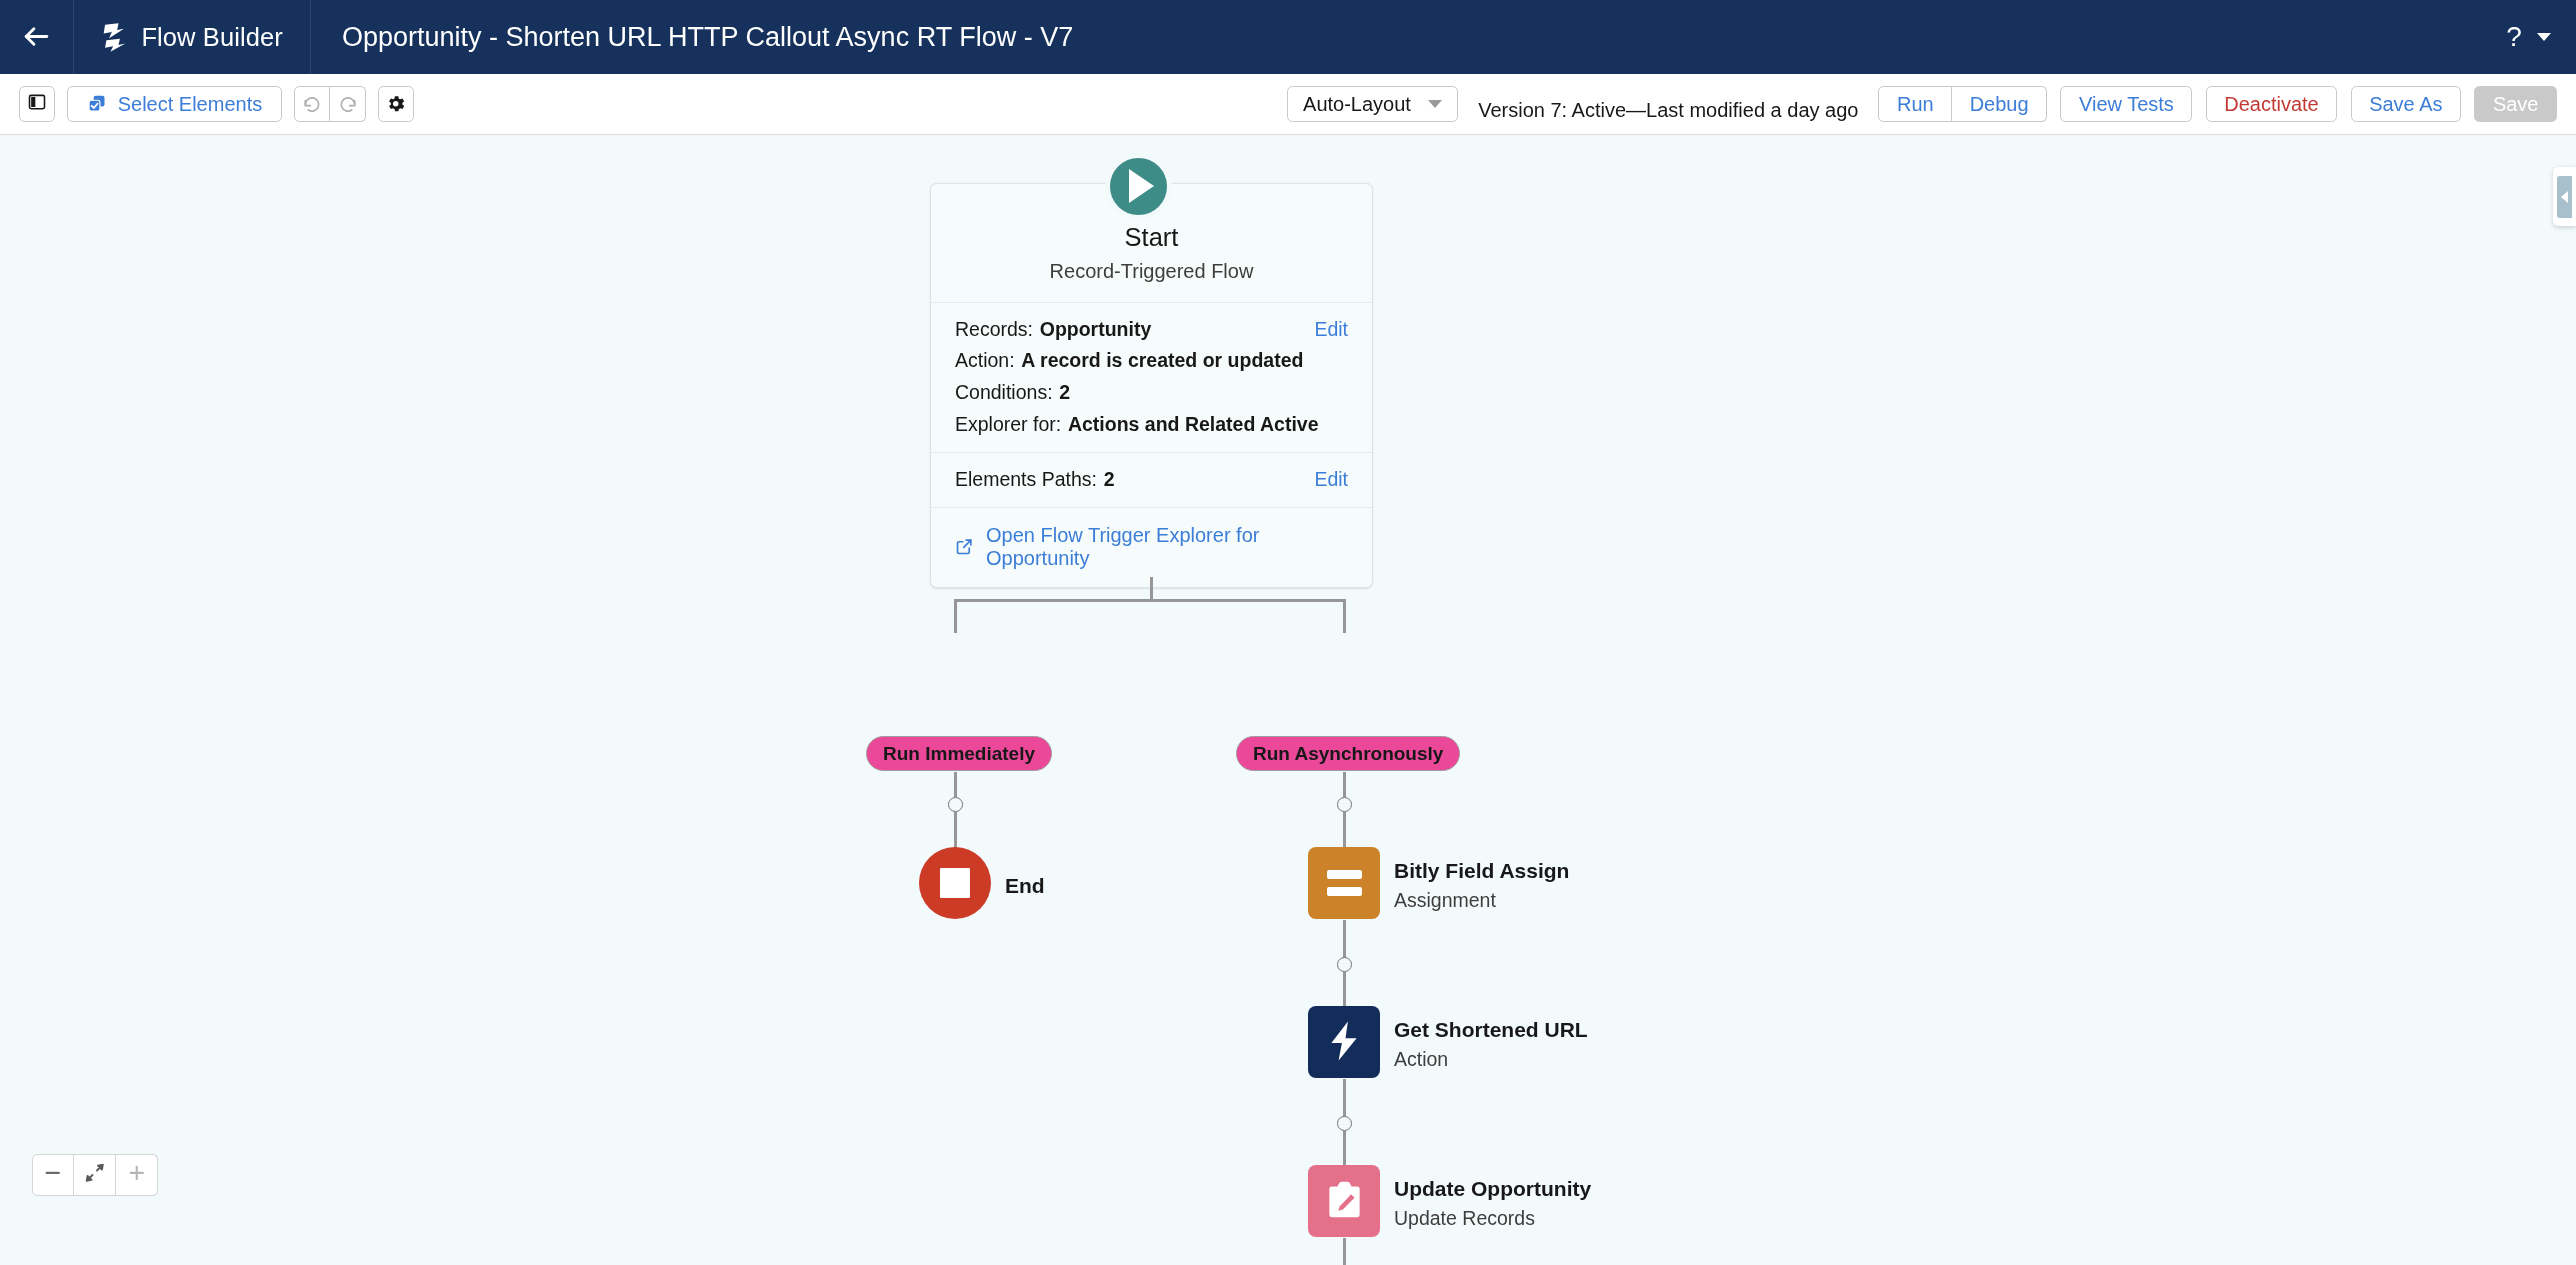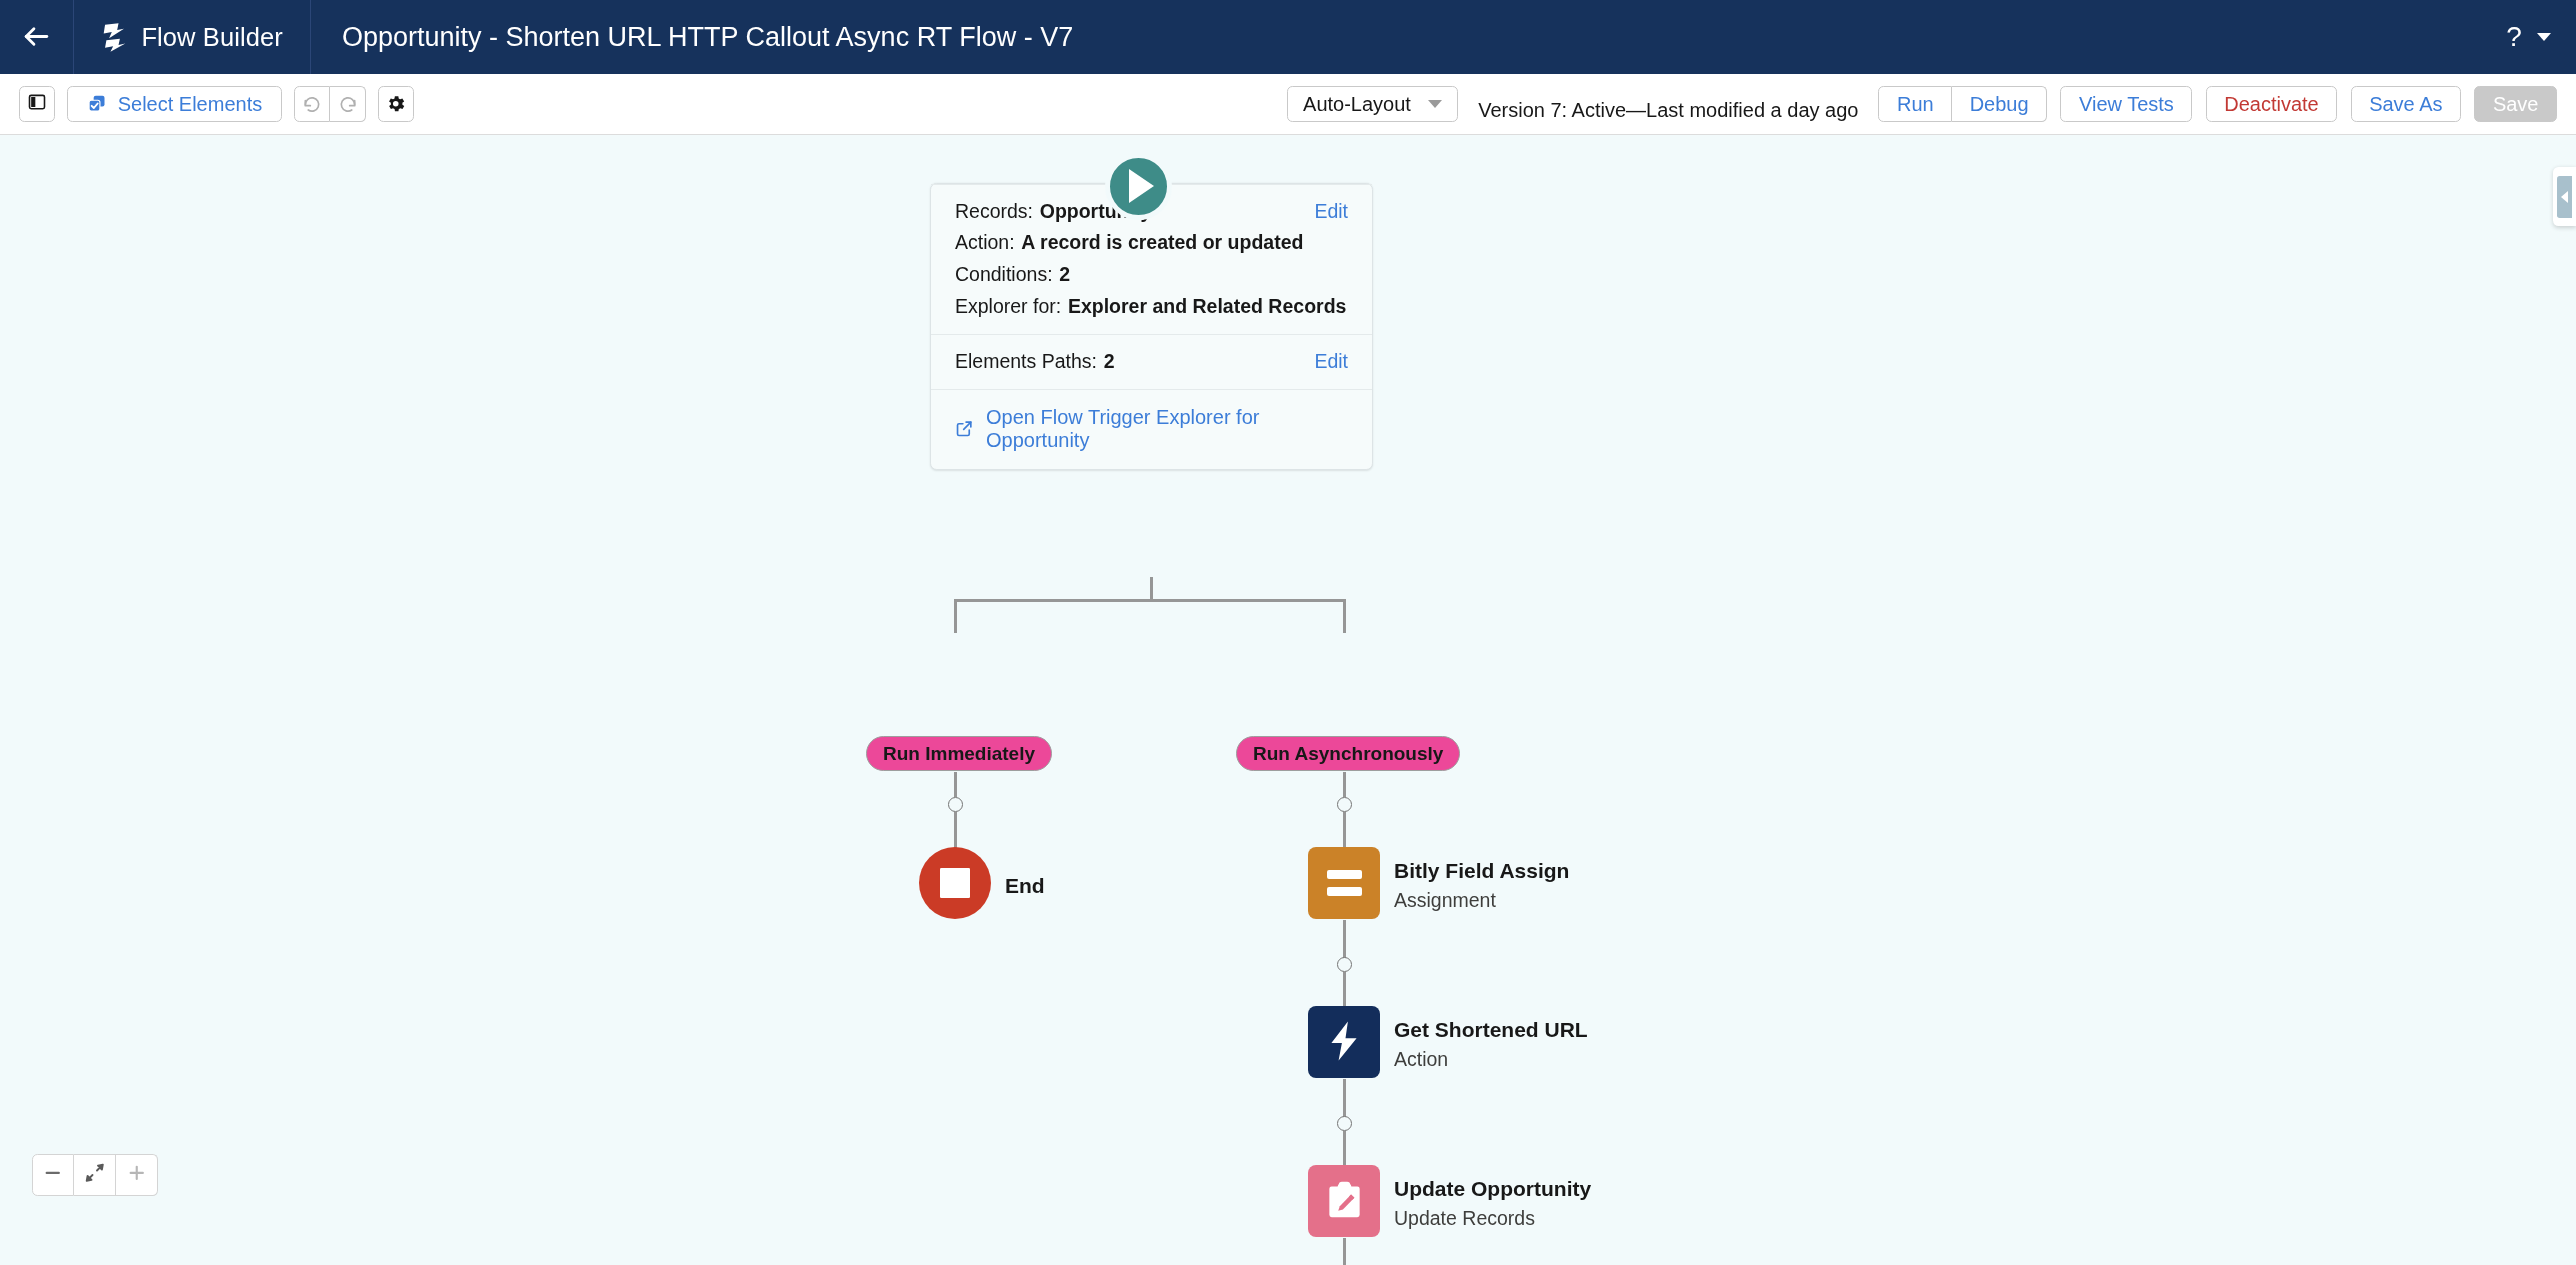--- a/index.html
+++ b/index.html
@@ -370,38 +370,42 @@
 
 <div class="canvas">
 
   <div class="right-panel-tab">
     <div class="inner">
       <span class="rpt-arrow"></span>
     </div>
   </div>
 
   <div class="start-card">
+    <div class="start-head">
+      <div class="start-title">Start</div>
+      <div class="start-sub">Record-Triggered Flow</div>
+    </div>
 
     <div class="start-section">
       <div class="start-row">
         <span class="lbl">Records:</span>
         <span class="val">Opportunity</span>
         <span class="edit">Edit</span>
       </div>
       <div class="start-row">
         <span class="lbl">Action:</span>
         <span class="val">A record is created or updated</span>
       </div>
       <div class="start-row">
         <span class="lbl">Conditions:</span>
         <span class="val">2</span>
       </div>
       <div class="start-row">
         <span class="lbl">Explorer for:</span>
-        <span class="val">Explorer and Related Records</span>
+        <span class="val">Actions and Related Active</span>
       </div>
     </div>
 
     <div class="start-section">
       <div class="start-row" style="margin-bottom:0;">
         <span class="lbl">Elements Paths:</span>
         <span class="val">2</span>
         <span class="edit">Edit</span>
       </div>
     </div>

